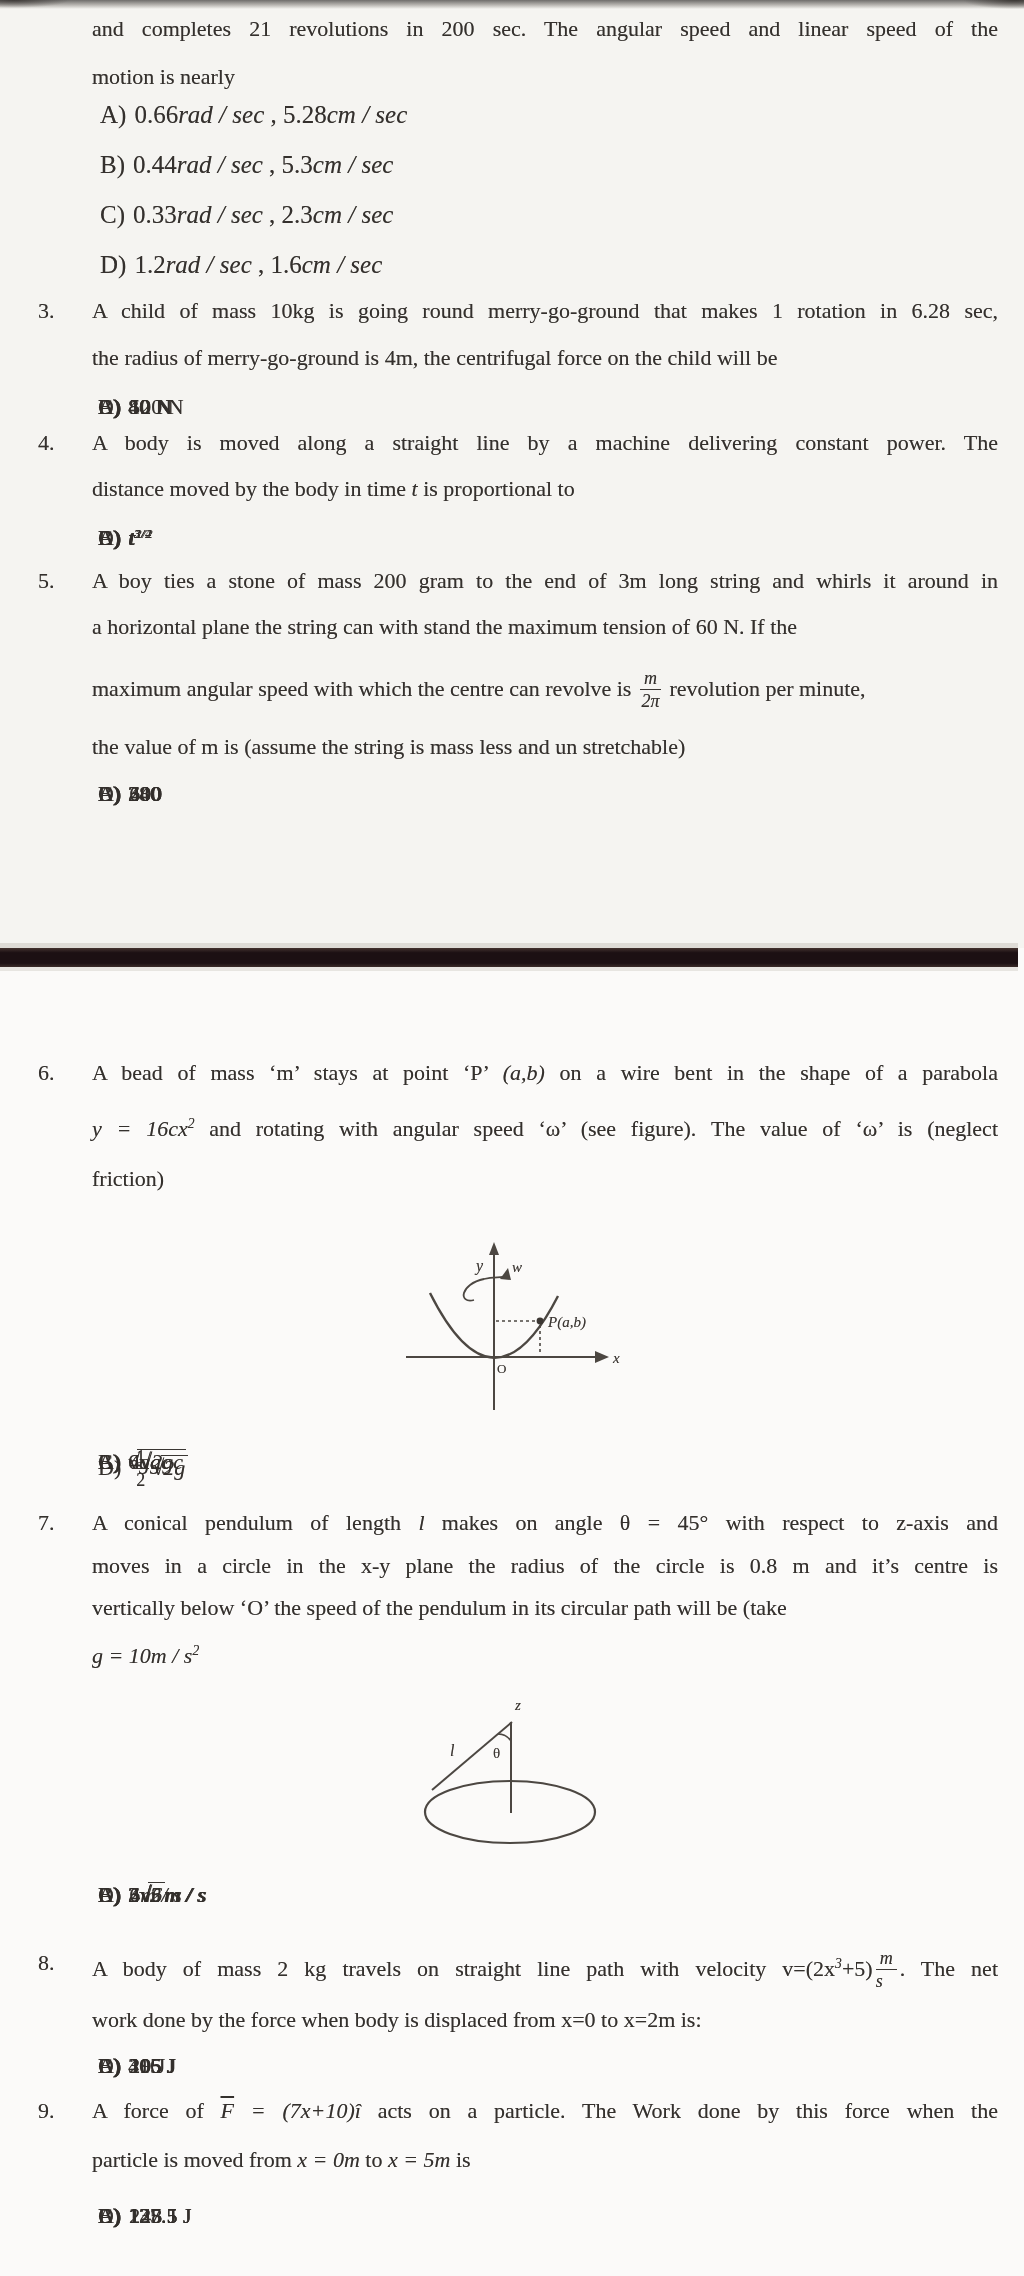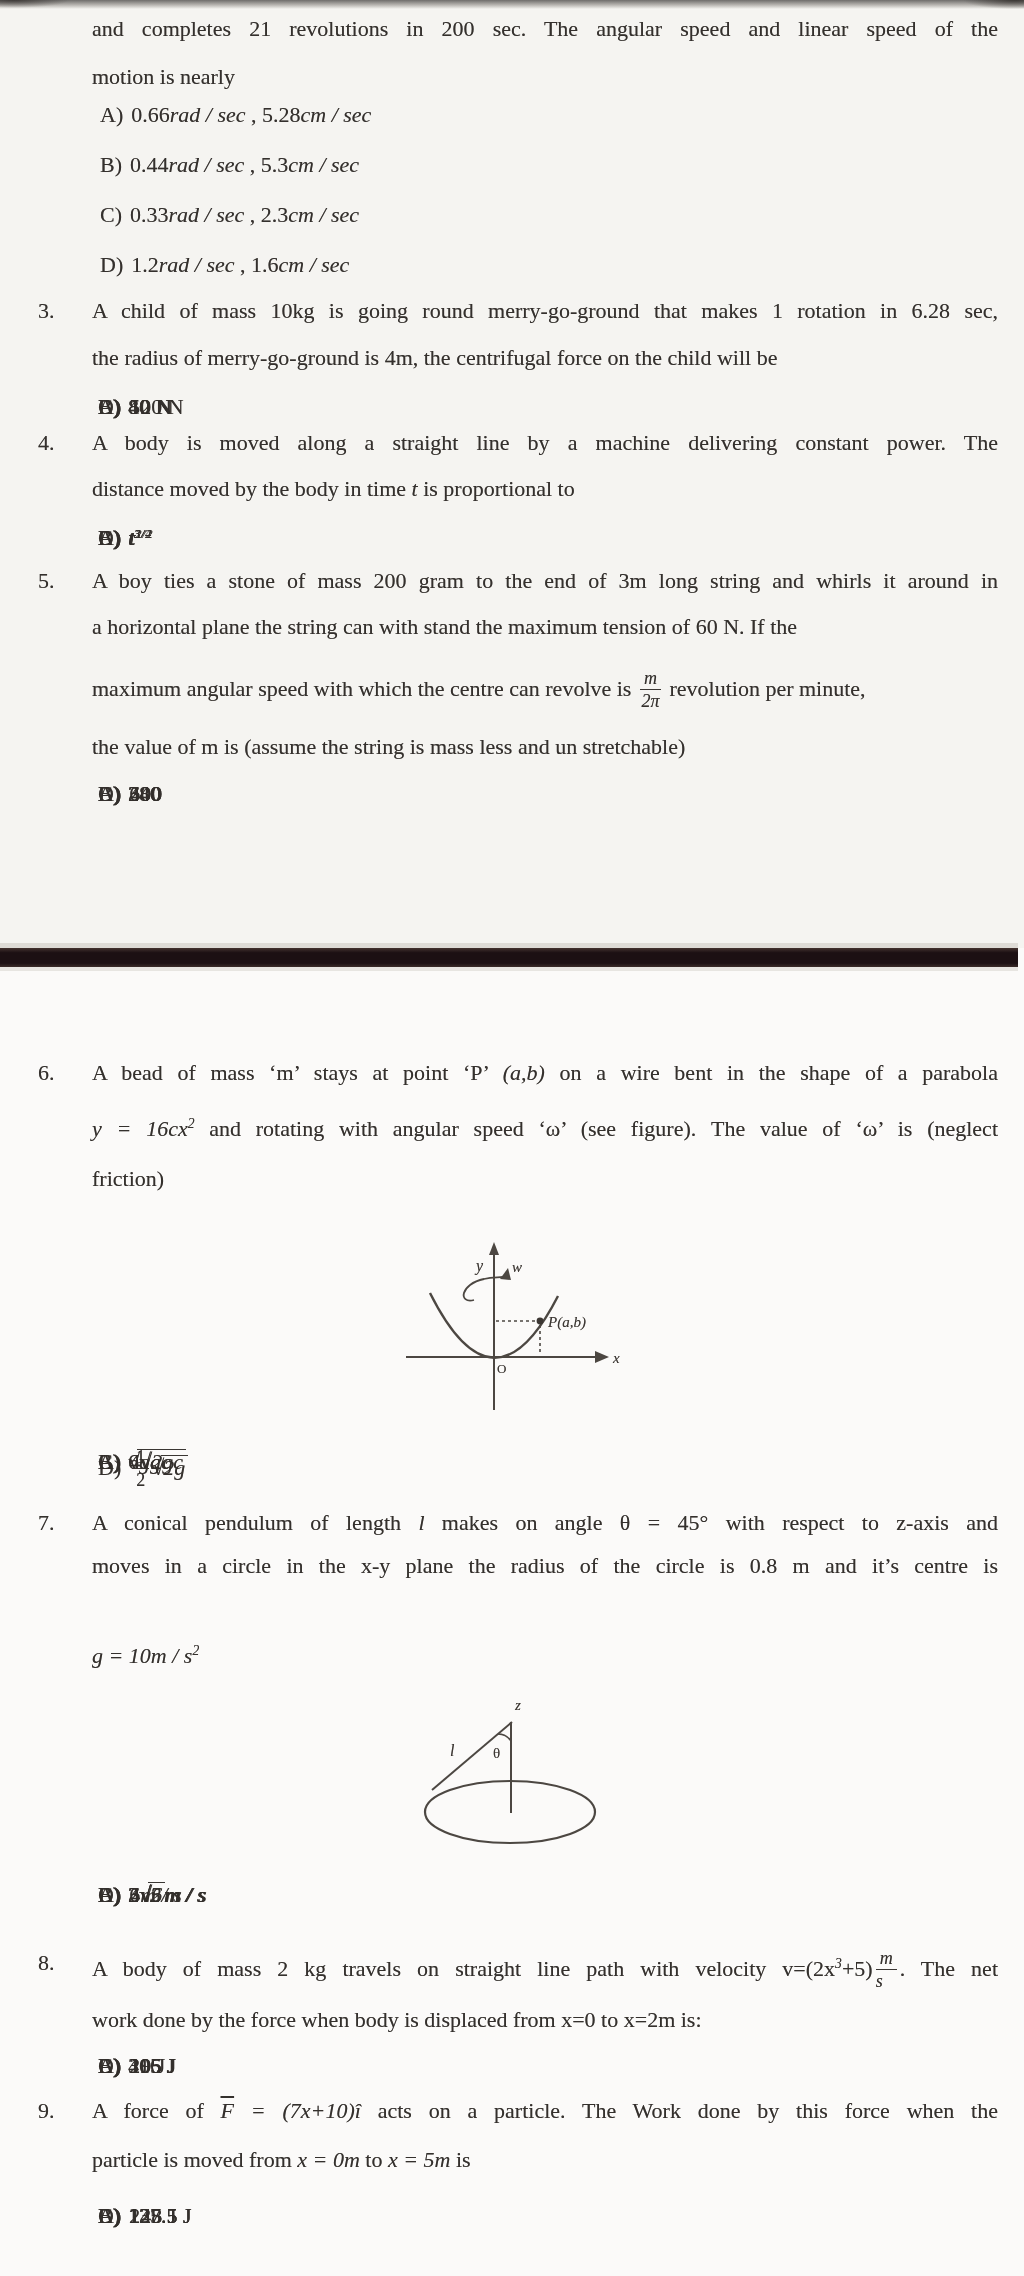--- a/index.html
+++ b/index.html
@@ -29,21 +29,21 @@
   .just{white-space:normal;text-align:justify;text-align-last:justify;}
   .qnum{position:absolute;left:38px;font-size:22px;line-height:30px;}
   .it{font-style:italic;}
   sup{font-size:0.62em;line-height:0;}
   .dexp{font-size:0.58em;font-style:italic;vertical-align:0.55em;letter-spacing:0.5px;line-height:0;}
 
   .orow{position:absolute;left:98px;width:912px;height:36px;font-size:22px;line-height:30px;margin-top:6px;}
   .opt{position:absolute;top:0;white-space:nowrap;}
   .oA{left:0}.oB{left:210}.oC{left:418}.oD{left:658}
   .olab{margin-right:8px;}
-  .ostack{position:absolute;left:100px;width:880px;font-size:22px;line-height:30px;white-space:nowrap;}
+  .ostack{position:absolute;left:100px;width:880px;font-size:25px;line-height:30px;white-space:nowrap;}
 
   .frac{display:inline-block;vertical-align:-0.62em;text-align:center;font-size:0.82em;line-height:1.12;margin:0 3px;}
   .frac .fn{display:block;border-bottom:1.6px solid #3a3633;padding:0 4px 1px;}
   .frac .fd{display:block;padding-top:1px;}
 
   .sq{white-space:nowrap;}
   .sq .rt{letter-spacing:-1px;}
   .sq .un{display:inline-block;border-top:1.7px solid #3a3633;line-height:1.05;padding:0 3px 0 2px;margin-left:-2px;font-style:italic;}
 
   .ovl{text-decoration:overline;}
@@ -131,20 +131,21 @@
   <div class="orow" style="top:1441px">
     <span class="opt oA"><span class="olab">A)</span><span>4</span><span class="sq"><span class="rt">√</span><span class="un">2gc</span></span></span>
     <span class="opt oB"><span class="olab">B)</span><span>6</span><span class="sq"><span class="rt">√</span><span class="un">gc</span></span></span>
     <span class="opt oC"><span class="olab">C)</span><span></span><span class="sq"><span class="rt">√</span><span class="un">gc</span></span></span>
     <span class="opt oD"><span class="olab">D)</span><span class="frac"><span class="fn">1</span><span class="fd">2</span></span><span class="sq"><span class="rt">√</span><span class="un">2g</span></span></span>
   </div>
 
   <span class="qnum" style="top:1508px">7.</span>
   <div class="ln just" style="top:1508px"><span>A conical pendulum of length </span><span class="it">l</span><span> makes on angle θ = 45° with respect to z-axis and</span></div>
   <div class="ln just" style="top:1551px">moves in a circle in the x-y plane the radius of the circle is 0.8 m and it’s centre is</div>
+  <div class="ln" style="top:1593px">vertically below ‘O’ the speed of the pendulum in its circular path will be (take</div>
   <div class="ln" style="top:1641px"><span class="it">g = 10m / s</span><sup class="it">2</sup></div>
 
   <svg class="fig" style="left:398px;top:1692px" width="264" height="182" viewBox="0 0 264 182">
     <line x1="113" y1="30" x2="113" y2="121" stroke-width="2"></line>
     <line x1="114" y1="30" x2="34" y2="98" stroke-width="2"></line>
     <path d="M100,42 A16,16 0 0 1 113,49" stroke-width="1.6"></path>
     <ellipse cx="112" cy="120" rx="85" ry="31" stroke-width="2.2"></ellipse>
     <text x="117" y="18" font-size="15" font-style="italic">z</text>
     <text x="52" y="64" font-size="16" font-style="italic">l</text>
     <text x="95" y="66" font-size="15">θ</text>

